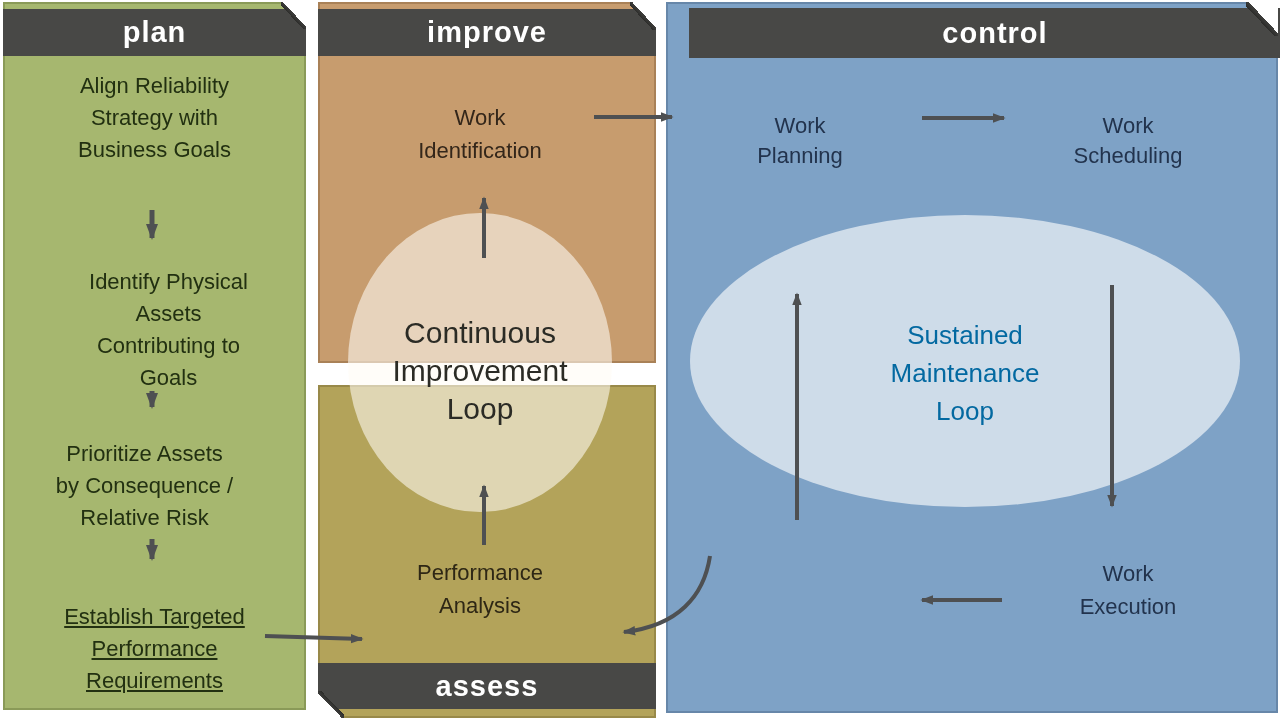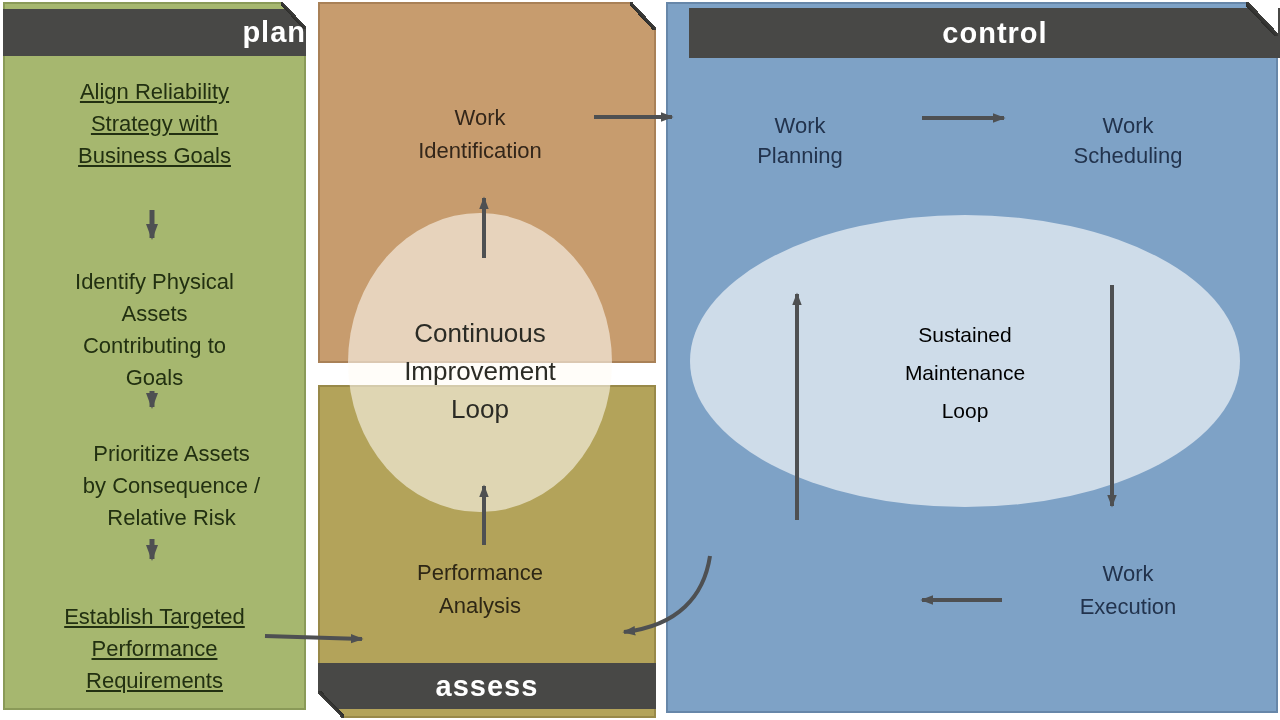--- a/index.html
+++ b/index.html
@@ -11,45 +11,45 @@
   #p-plan   {left:3px;  top:2px;  width:303px;height:708px;background:#a6b76f;border-color:rgba(70,80,30,.28);}
   #p-improve{left:318px;top:2px;  width:338px;height:361px;background:#c79c6e;border-color:rgba(95,62,30,.28);}
   #p-assess {left:318px;top:385px;width:338px;height:333px;background:#b3a35a;border-color:rgba(82,72,28,.28);}
   #p-control{left:666px;top:2px;  width:612px;height:711px;background:#7ea2c6;border-color:rgba(42,64,95,.28);}
 
   .bar{
     position:absolute;background:#484846;color:#ffffff;
     display:flex;align-items:center;justify-content:center;
     font-weight:800;font-size:29px;letter-spacing:1px;z-index:5;
   }
-  #bar-plan   {left:3px;  top:9px;  width:303px;height:47px;justify-content:flex-end;}
+  #bar-plan   {left:3px;  top:9px;  width:303px;height:47px;}
   #bar-improve{left:318px;top:9px;  width:338px;height:47px;}
   #bar-control{left:666px;top:8px;  width:612px;height:50px;margin-left:23px;}
   #bar-assess {left:318px;top:663px;width:338px;height:46px;}
 
   .loop{position:absolute;border-radius:50%;z-index:2;}
   #loop-ci{left:348px;top:213px;width:264px;height:299px;background:rgba(255,252,244,0.58);}
   #loop-sm{left:690px;top:215px;width:550px;height:292px;background:rgba(255,255,255,0.62);}
 
   .lbl{position:absolute;text-align:center;white-space:pre-line;z-index:4;
        font-size:22px;line-height:32px;}
   .plan-txt{color:#223011;}
   .improve-txt{color:#33261a;}
   .assess-txt{color:#2e2715;}
   .control-txt{color:#22334d;}
-  #t-align     {left:13px;top:76px;width:283px;text-decoration:underline;}
-  #t-identify  {left:13px;top:266px;width:283px;}
-  #t-prioritize{left:30px;top:438px;width:283px;}
+  #t-align     {left:13px;top:70px;width:283px;}
+  #t-identify  {left:27px;top:266px;width:283px;}
+  #t-prioritize{left:3px;top:438px;width:283px;}
   #t-establish {left:13px;top:601px;width:283px;text-decoration:underline;}
   #t-workid{left:330px;top:101px;width:300px;line-height:33px;}
-  #t-ci    {left:330px;top:314px;width:300px;font-size:26px;line-height:38px;color:#2b2b25;}
+  #t-ci    {left:330px;top:314px;width:300px;font-size:30px;line-height:38px;color:#2b2b25;}
   #t-perf  {left:330px;top:556px;width:300px;line-height:33px;}
   #t-wplan {left:700px; top:111px;width:200px;line-height:30px;}
   #t-wsched{left:1028px;top:111px;width:200px;line-height:30px;}
-  #t-sm    {left:845px; top:316px;width:240px;font-size:21px;line-height:38px;color:#000000;}
+  #t-sm    {left:845px; top:316px;width:240px;font-size:26px;line-height:38px;color:#0369a1;}
   #t-follow{left:700px; top:578px;width:200px;line-height:30px;}
   #t-wexec {left:1028px;top:557px;width:200px;line-height:33px;}
 
   #arrow-layer{position:absolute;left:0;top:0;width:1280px;height:720px;z-index:3;pointer-events:none;}
 
   .fold{position:absolute;z-index:6;}
   .fold-tr{background:linear-gradient(to top right, rgba(0,0,0,0) 44%, #2c2c2a 44%, #3f3f3d 54%, #ffffff 54%);}
   .fold-bl{background:linear-gradient(to bottom left, rgba(0,0,0,0) 44%, #2c2c2a 44%, #3f3f3d 54%, #ffffff 54%);}
   #f-plan   {left:281px; top:2px;  width:25px;height:27px;}
   #f-improve{left:630px; top:2px;  width:26px;height:28px;}
@@ -119,20 +119,23 @@
 Scheduling</div>
   <div class="lbl" id="t-sm">Sustained
 Maintenance
 Loop</div>
   <div class="lbl control-txt" id="t-wexec">Work
 Execution</div>
 
   <div class="bar" id="bar-plan">
     <span>plan</span>
   </div>
+  <div class="bar" id="bar-improve">
+    <span>improve</span>
+  </div>
   <div class="bar" id="bar-control">
     <span>control</span>
   </div>
   <div class="bar" id="bar-assess">
     <span>assess</span>
   </div>
 
   <div class="fold fold-tr" id="f-plan"></div>
   <div class="fold fold-tr" id="f-improve"></div>
   <div class="fold fold-tr" id="f-control"></div>

